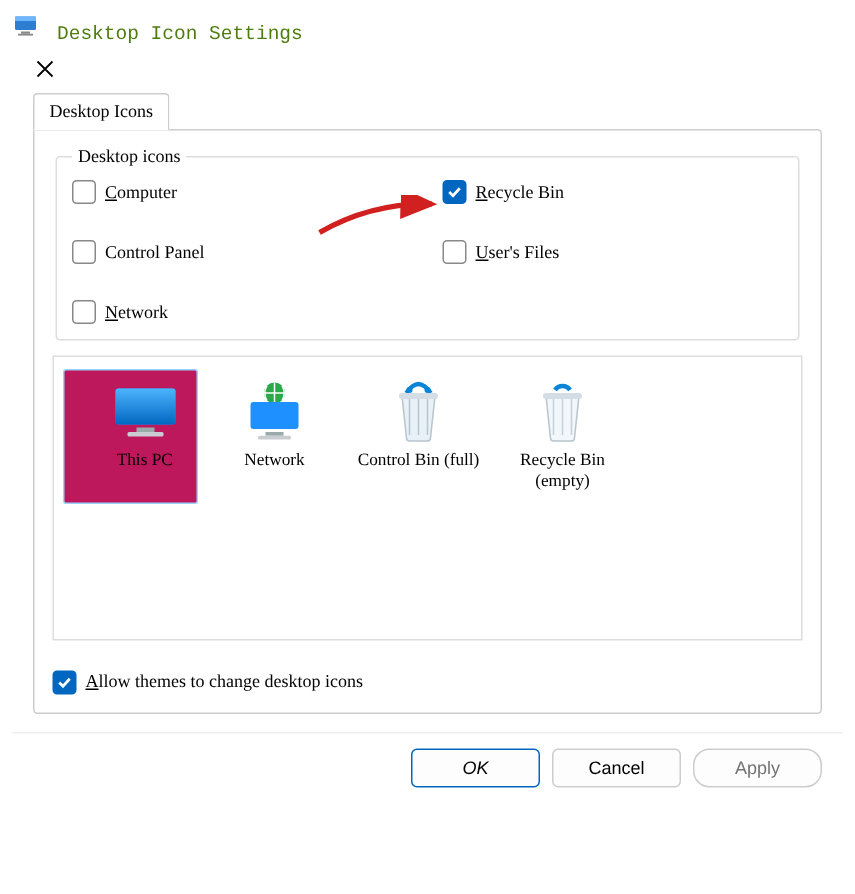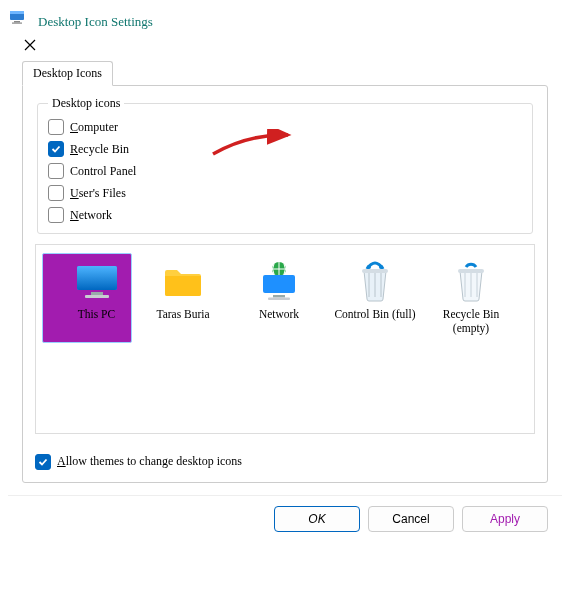--- a/index.html
+++ b/index.html
@@ -15,21 +15,21 @@
   }
   .titlebar {
     height: 40px;
     display: flex;
     align-items: center;
     padding: 0 12px;
     border-top-left-radius: 8px;
     border-top-right-radius: 8px;
   }
   .titlebar .title-icon { margin-right: 8px; }
-  .titlebar .title { font-size: 13px; color: #0f766e; flex: 0 0 auto; }
+  .titlebar .title { font-size: 13px; color: #4d7c0f; flex: 0 0 auto; font-family: Liberation Mono, monospace; }
   .titlebar .spacer { flex: 1; }
   .close-btn {
     width: 44px; height: 30px;
     display: flex; align-items: center; justify-content: center;
     border-radius: 4px;
     cursor: pointer;
   }
   .content { padding: 0 14px 12px 14px; flex: 1; display: flex; flex-direction: column; }
   .tablabel {
     font-size: 12px;
@@ -58,22 +58,22 @@
     padding: 8px 10px 10px 10px;
     font-size: 12px;
     position: relative;
   }
   fieldset.group legend {
     padding: 0 4px;
     font-size: 12px;
   }
   .checkgrid {
     display: grid;
-    grid-template-columns: 1fr;
-    gap: 6px 20px;
+    grid-template-columns: 1fr 1fr;
+    gap: 24px 20px;
   }
   .check {
     display: flex;
     align-items: center;
     gap: 6px;
     font-size: 12px;
     cursor: pointer;
   }
   .cb {
     width: 16px; height: 16px;
@@ -109,21 +109,21 @@
   .iconitem {
     width: 90px;
     text-align: center;
     font-size: 11.5px;
     padding: 6px 2px;
     border: 1px solid transparent;
     border-radius: 2px;
     cursor: pointer;
   }
   .iconitem.selected {
-    background: #a21caf;
+    background: #be185d;
     border-color: #99d1ff;
     padding-left: 21px;
   }
   .iconitem .glyph { height: 44px; display: flex; align-items: center; justify-content: center; margin-bottom: 4px; }
   .iconitem .lbl { line-height: 1.2; min-height: 28px; }
   .btnrow {
     display: flex;
     justify-content: flex-end;
     gap: 8px;
     margin-top: 10px;
@@ -131,21 +131,21 @@
   .btn {
     font-size: 12px;
     padding: 5px 12px;
     min-width: 100px;
     border: 1px solid #ccc;
     border-radius: 4px;
     background: #fdfdfd;
     cursor: pointer;
   }
   .btn.primary { border-color: #0067c0; font-style: italic; }
-  .btn.disabled { color: #a21caf; cursor: default; }
+  .btn.disabled { color: #737373; cursor: default; border-radius: 11px; }
   .themerow {
     margin-top: 10px;
     display: flex;
     gap: 6px;
     font-size: 12px;
   }
   .footer {
     border-top: 1px solid #eee;
     padding: 10px 14px 14px 14px;
     display: flex;
@@ -235,29 +235,20 @@
                       <stop offset="0" stop-color="#4db4ff"></stop>
                       <stop offset="1" stop-color="#0067c0"></stop>
                     </linearGradient>
                   </defs>
                 </svg>
               </div>
               <div class="lbl">This PC</div>
             </div>
             <div class="iconitem">
               <div class="glyph">
-                <svg width="44" height="40" viewBox="0 0 44 40">
-                  <path d="M4 12 L4 32 Q4 34 6 34 L38 34 Q40 34 40 32 L40 14 Q40 12 38 12 L20 12 L16 8 L6 8 Q4 8 4 10 Z" fill="#ffcf3f"></path>
-                  <path d="M4 14 L40 14 L40 32 Q40 34 38 34 L6 34 Q4 34 4 32 Z" fill="#ffc11a"></path>
-                </svg>
-              </div>
-              <div class="lbl">Taras Buria</div>
-            </div>
-            <div class="iconitem">
-              <div class="glyph">
                 <svg width="48" height="42" viewBox="0 0 48 42">
                   <circle cx="24" cy="8" r="7" fill="#2aa84a"></circle>
                   <path d="M17 8h14M24 1v14M19 3a10 10 0 000 10M29 3a10 10 0 010 10" stroke="#fff" stroke-width="1" fill="none"></path>
                   <rect x="8" y="14" width="32" height="18" rx="2" fill="#1e90ff"></rect>
                   <rect x="18" y="34" width="12" height="2.5" fill="#9aa"></rect>
                   <rect x="13" y="36.5" width="22" height="2.5" rx="1" fill="#c9ccd1"></rect>
                 </svg>
               </div>
               <div class="lbl">Network</div>
             </div>

